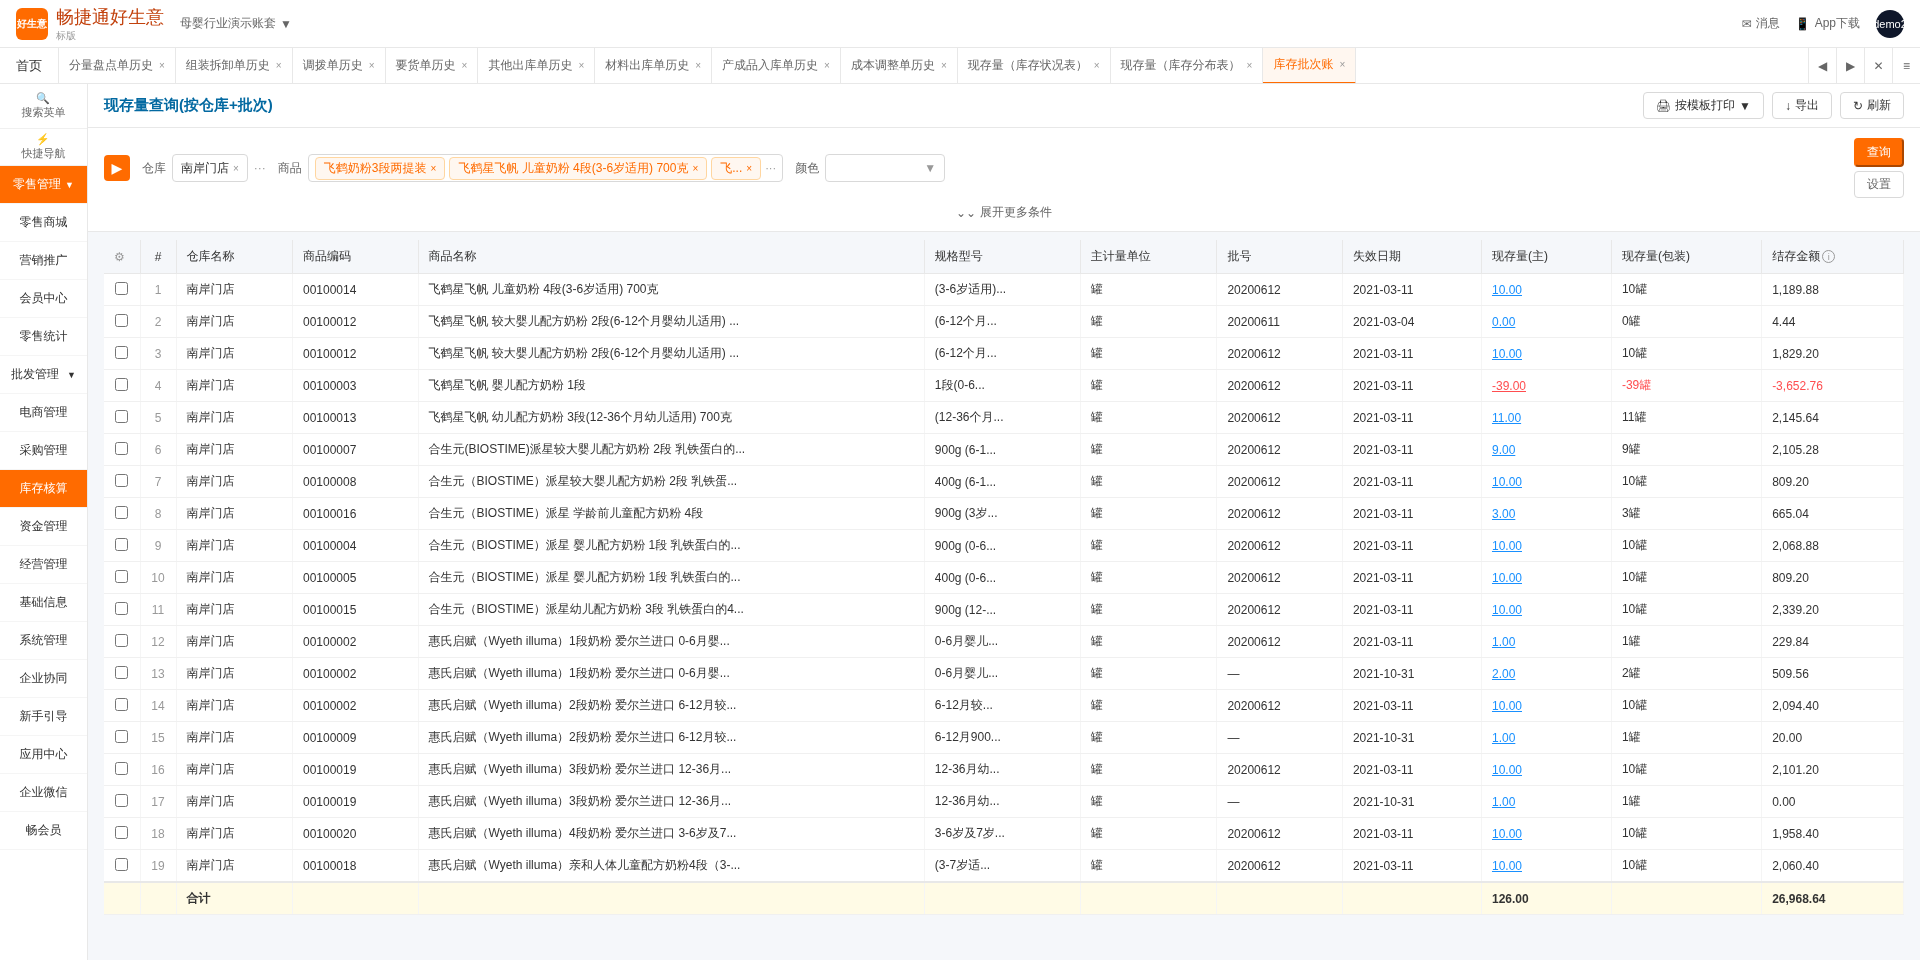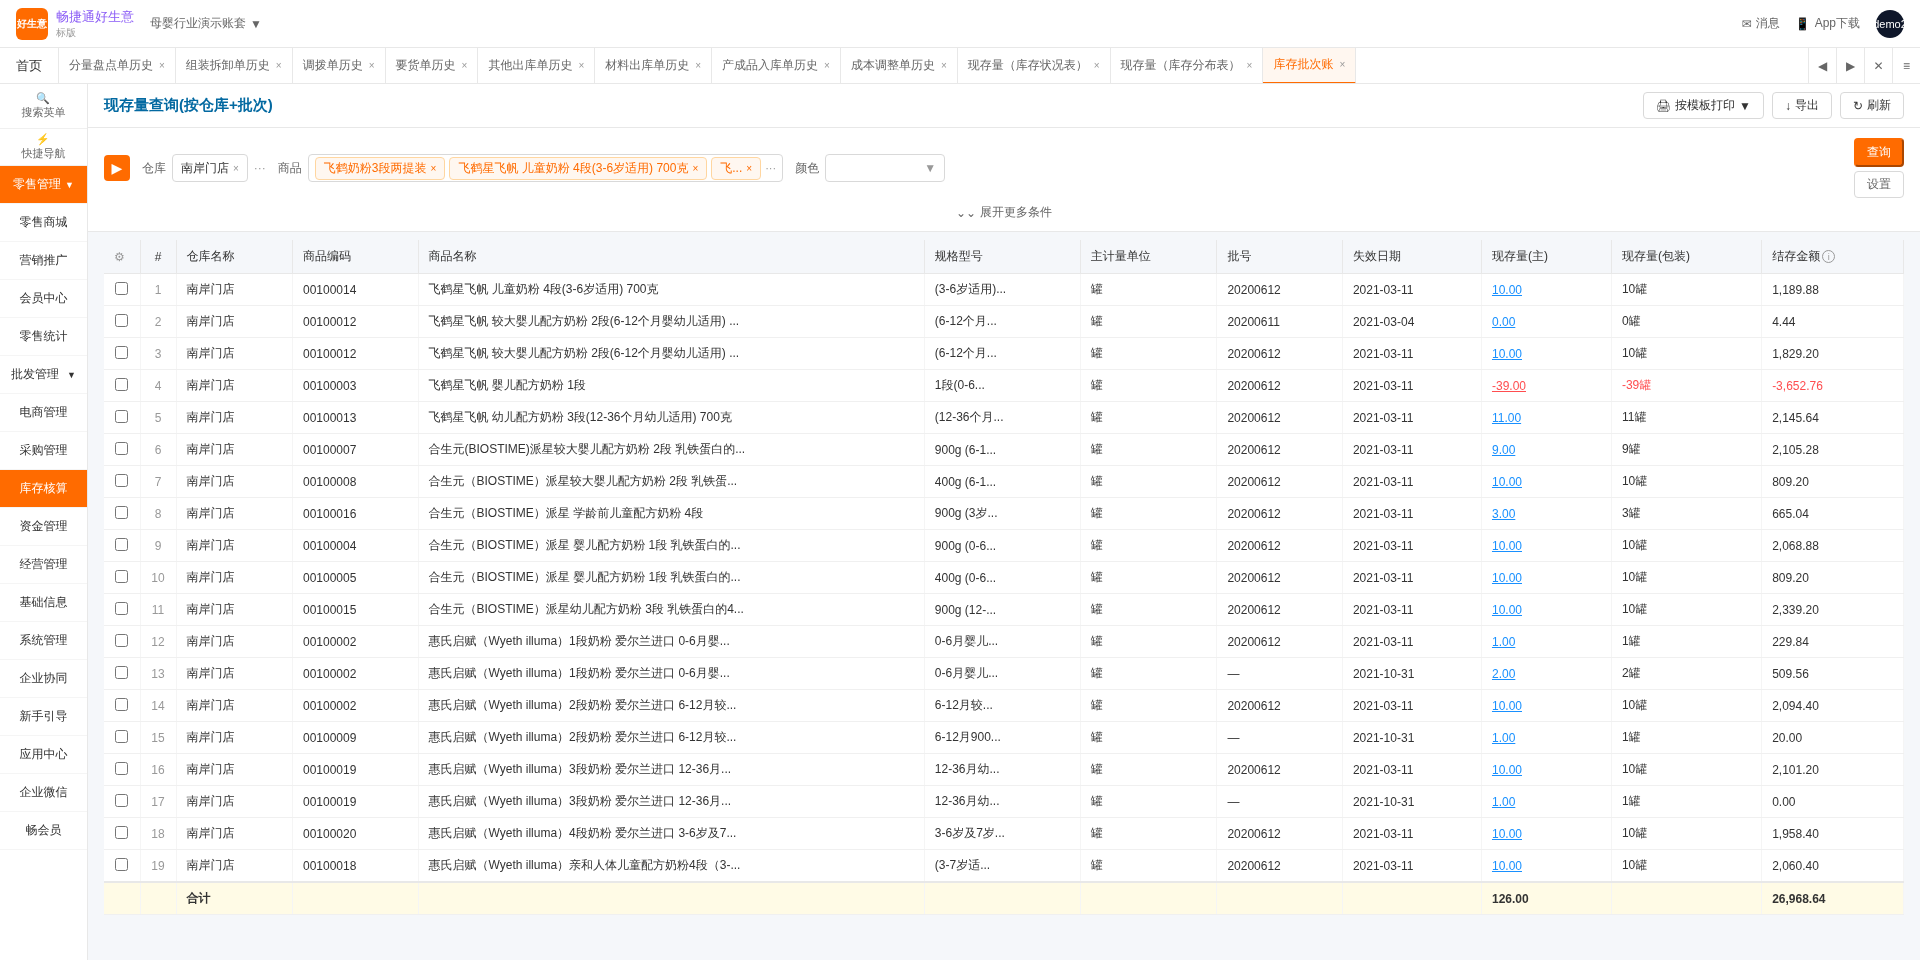--- a/index.html
+++ b/index.html
@@ -20,21 +20,21 @@
       align-items: center;
       gap: 8px;
     }
     .logo-icon {
       width: 32px; height: 32px;
       background: #ff6b00;
       border-radius: 6px;
       display: flex; align-items: center; justify-content: center;
       color: white; font-size: 10px; font-weight: bold;
     }
-    .logo-text { font-size: 13px; color: #8b5cf6; }
+    .logo-text { font-size: 18px; color: #c2410c; }
     .header-right {
       display: flex;
       align-items: center;
       gap: 16px;
     }
     .header-btn {
       display: flex; align-items: center; gap: 4px;
       color: #666; cursor: pointer; font-size: 12px;
     }
     .avatar-circle {

